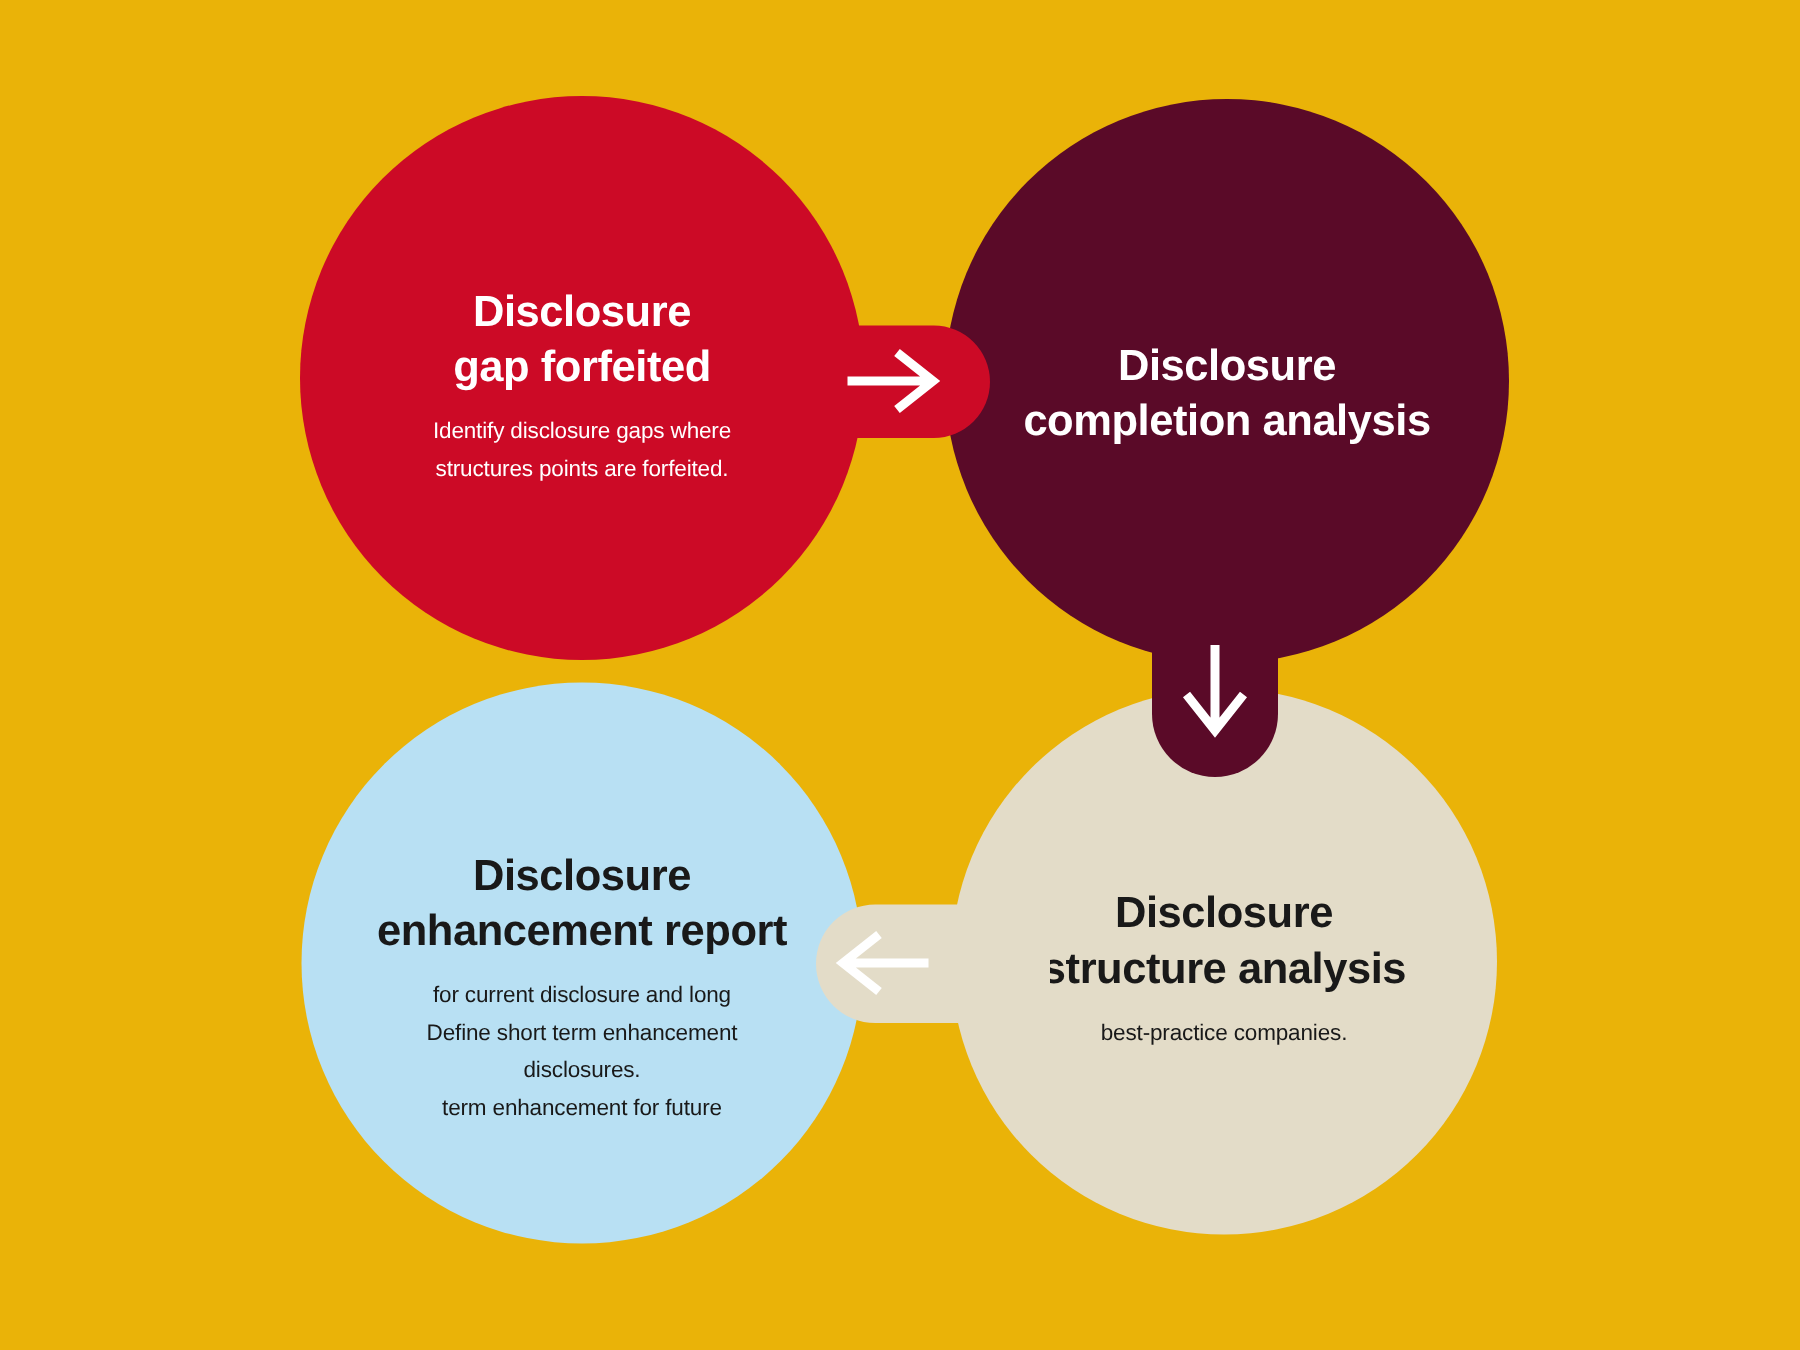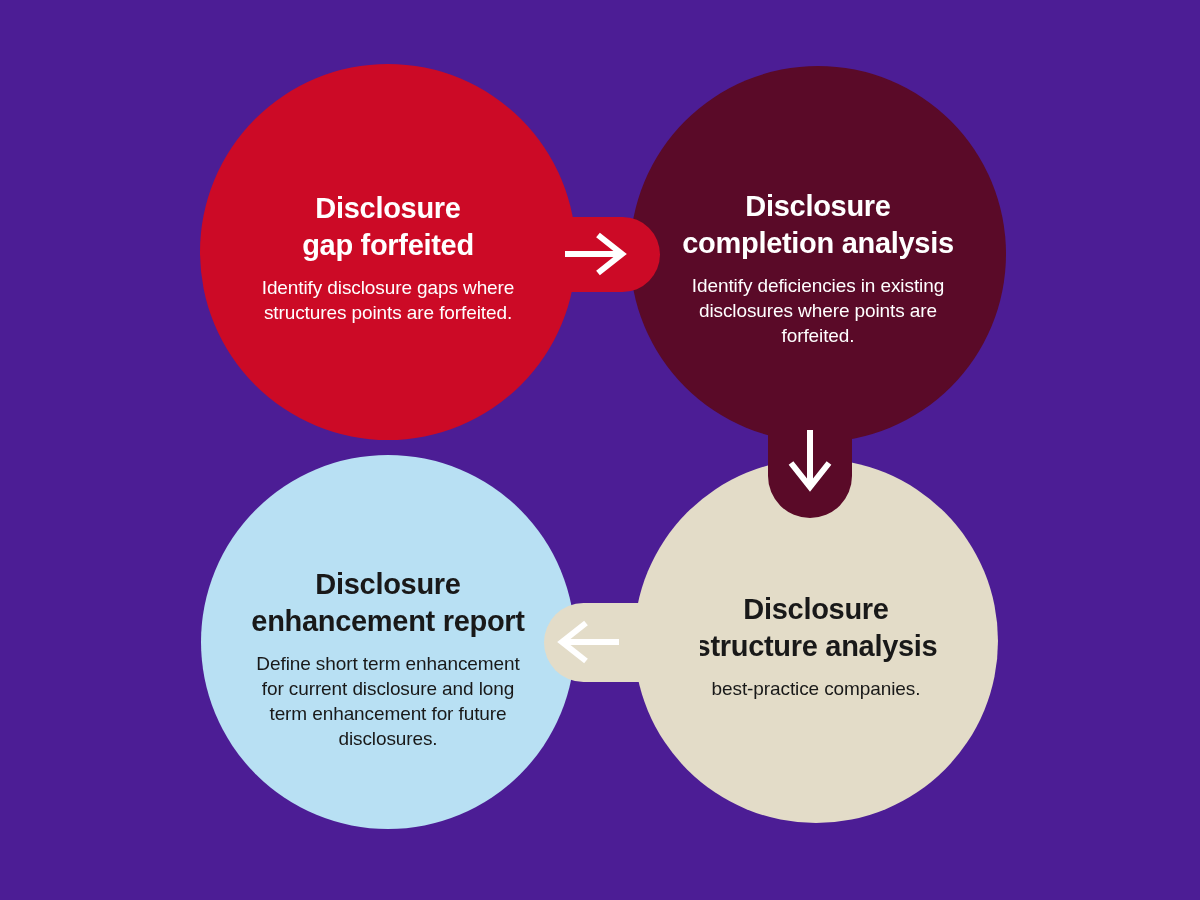--- a/index.html
+++ b/index.html
@@ -5,21 +5,21 @@
   html, body {
     margin: 0;
     padding: 0;
     background: #ffffff;
     font-family: "Liberation Sans", "DejaVu Sans", sans-serif;
   }
   .canvas {
     position: relative;
     width: 1200px;
     height: 900px;
-    background: #4c1d95;
+    background: #eab308;
     overflow: hidden;
   }
   .circle {
     position: absolute;
     border-radius: 50%;
     display: flex;
     flex-direction: column;
     align-items: center;
     justify-content: center;
     text-align: center;
@@ -41,21 +41,21 @@
     align-items: center;
   }
   .step-title {
     font-weight: bold;
     font-size: 29px;
     line-height: 37px;
     letter-spacing: -0.3px;
     margin-bottom: 11px;
   }
   .step-desc {
-    font-size: 19px;
+    font-size: 15px;
     line-height: 25px;
     letter-spacing: -0.1px;
   }
   .step-title div, .step-desc div { white-space: nowrap; }
 
   .tab {
     position: absolute;
     z-index: 2;
   }
   .tab-right {
@@ -95,25 +95,20 @@
       </div>
     </div>
   </div>
 
   <div class="circle circle-2" style="background: rgb(90, 10, 40); color: rgb(255, 255, 255);">
     <div class="content">
       <div class="step-title">
         <div>Disclosure</div>
         <div>completion analysis</div>
       </div>
-      <div class="step-desc">
-        <div>Identify deficiencies in existing</div>
-        <div>disclosures where points are</div>
-        <div>forfeited.</div>
-      </div>
     </div>
   </div>
 
   <div class="circle circle-3" style="background: rgb(227, 220, 200); color: rgb(25, 25, 25);">
     <div class="content">
       <div class="step-title">
         <div>Disclosure</div>
         <div>structure analysis</div>
       </div>
       <div class="step-desc">
@@ -122,24 +117,24 @@
     </div>
   </div>
 
   <div class="circle circle-4" style="background: rgb(184, 224, 243); color: rgb(25, 25, 25);">
     <div class="content">
       <div class="step-title">
         <div>Disclosure</div>
         <div>enhancement report</div>
       </div>
       <div class="step-desc">
+        <div>for current disclosure and long</div>
         <div>Define short term enhancement</div>
-        <div>for current disclosure and long</div>
+        <div>disclosures.</div>
         <div>term enhancement for future</div>
-        <div>disclosures.</div>
       </div>
     </div>
   </div>
 
   <div class="tab tab-right" style="background: rgb(204, 10, 38);">
     <svg class="arrow-svg" width="66" height="52" viewBox="0 0 66 52">
       <path d="M3 26 H57 M36 7 L60 26 L36 45" fill="none" stroke-width="6" stroke="#FFFFFF"></path>
     </svg>
   </div>
 

